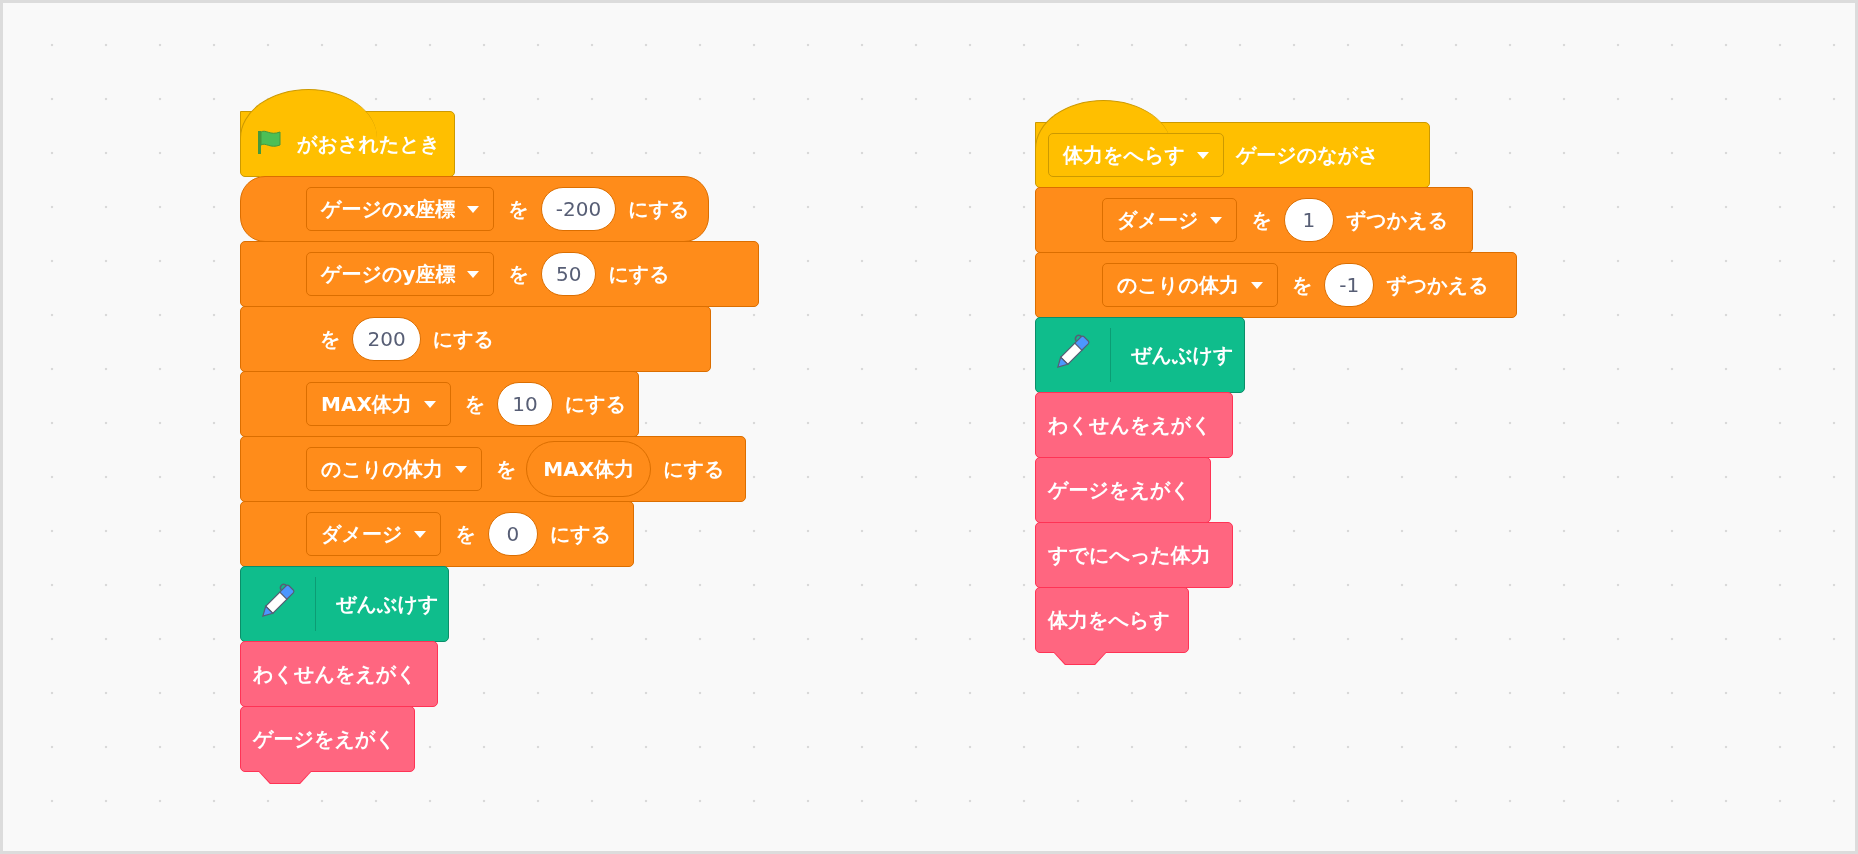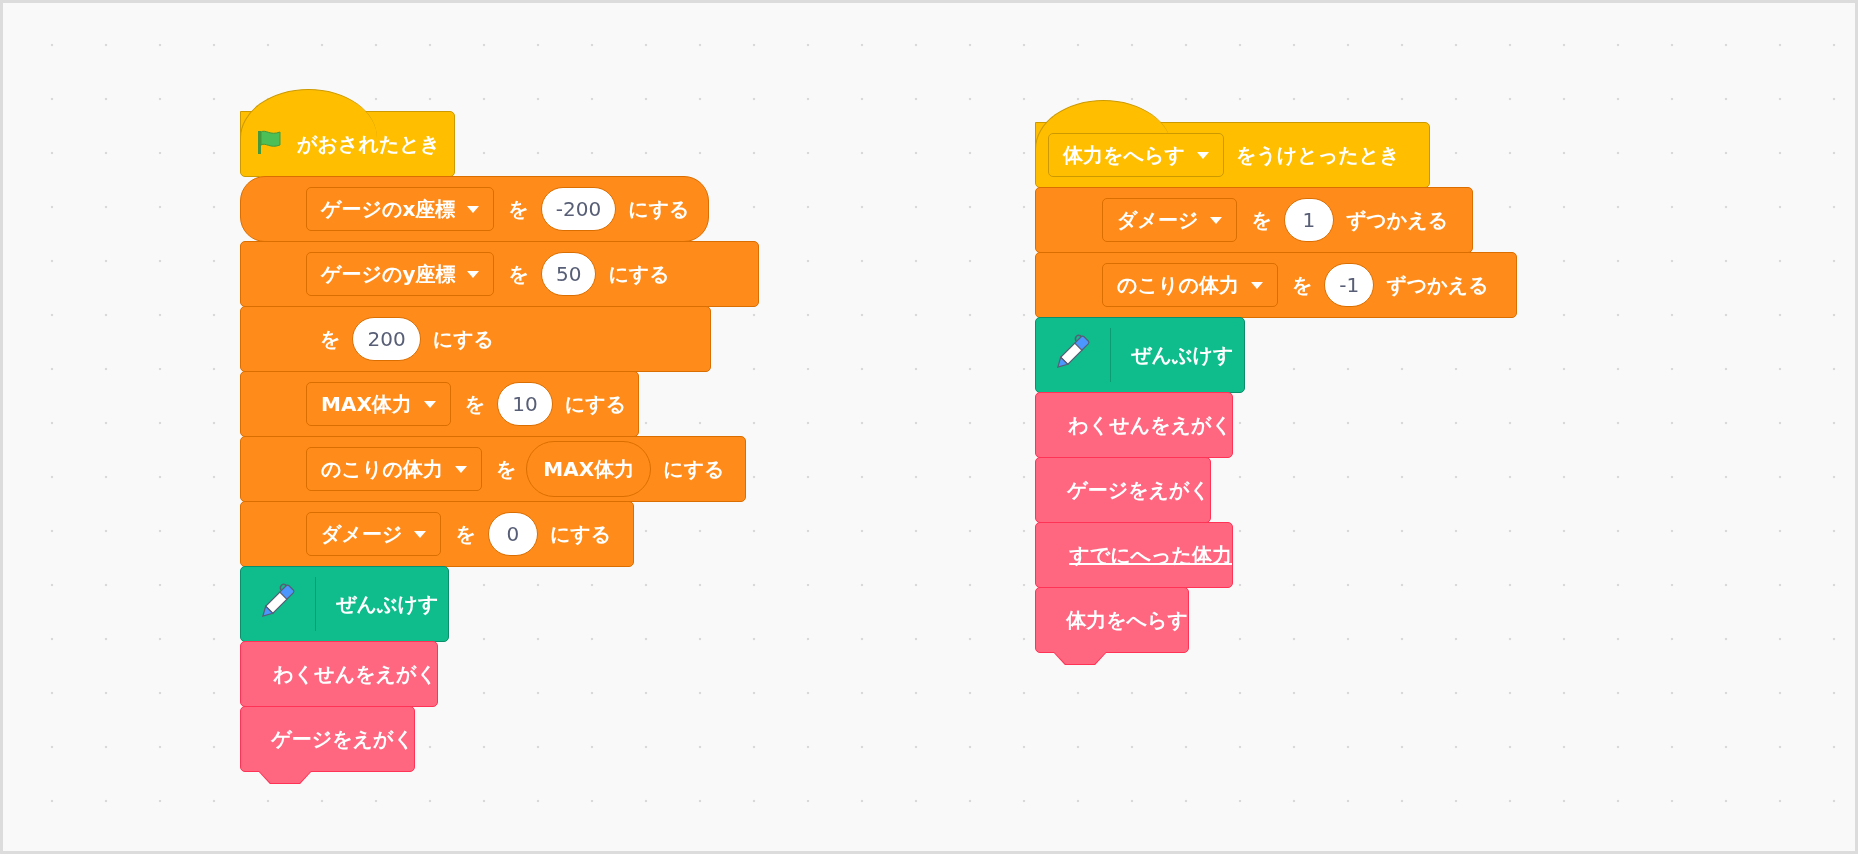--- a/index.html
+++ b/index.html
@@ -19,21 +19,21 @@
     position:absolute; box-sizing:border-box;
     display:flex; align-items:center;
     color:#fff; font-weight:bold; font-size:20px;
     border-radius:5px;
     white-space:nowrap;
   }
   .stack { z-index:1; }
   .motion-orange { background:#ff8c1a; border:1px solid #db6e00; }
   .events { background:#ffbf00; border:1px solid #cc9900;text-align:right; }
   .pen { background:#0fbd8c; border:1px solid #0b8e69; }
-  .custom { background:#ff6680; border:1px solid #ff3355;justify-content:flex-end; }
+  .custom { background:#ff6680; border:1px solid #ff3355; }
   
   .tab {
     position:absolute; bottom:-12px; left:18px; width:52px; height:12px;
     clip-path: polygon(0 0,100% 0,78% 100%,22% 100%);
     z-index:3;
   }
   .tab-border {
     position:absolute; bottom:-13px; left:17px; width:54px; height:13px;
     clip-path: polygon(0 0,100% 0,78% 100%,22% 100%);
     z-index:2;
@@ -187,21 +187,21 @@
   </div>
 
   <div>
 
     <div class="block events stack" style="left:1032px; top:119px; width:395px; height:66px; padding-left:12px; border-top-left-radius:0; z-index:1;">
       <div class="hat-cap"></div>
       <span class="dd" style="position:relative;">
         <span>体力をへらす</span>
         <span class="caret"></span>
       </span>
-      <span style="margin-left:12px; position:relative;">をうけとったとき</span>
+      <span style="margin-left:12px; position:relative;">ゲージのながさ</span>
       <div class="tab-border" style="background:#cc9900;"></div>
       <div class="tab" style="background:#ffbf00;"></div>
     </div>
 
     <div class="block motion-orange stack" style="left:1032px; top:184px; width:438px; height:66px; padding-left:66px; z-index:2;">
       <span class="dd">
         <span>ダメージ</span>
         <span class="caret"></span>
       </span>
       <span style="margin:0 12px 0 14px;">を</span>
@@ -245,21 +245,21 @@
       <div class="tab-border" style="background:#ff3355;"></div>
       <div class="tab" style="background:#ff6680;"></div>
     </div>
 
     <div class="block custom stack" style="left:1032px; top:454px; width:176px; height:66px; padding-left:12px; z-index:6;">
       <span>ゲージをえがく</span>
       <div class="tab-border" style="background:#ff3355;"></div>
       <div class="tab" style="background:#ff6680;"></div>
     </div>
 
-    <div class="block custom stack" style="left:1032px; top:519px; width:198px; height:66px; padding-left:12px; z-index:7;text-decoration:underline;">
+    <div class="block custom stack" style="left:1032px; top:519px; width:198px; height:66px; padding-left:12px; z-index:7;">
       <span>すでにへった体力</span>
       <div class="tab-border" style="background:#ff3355;"></div>
       <div class="tab" style="background:#ff6680;"></div>
     </div>
 
     <div class="block custom stack" style="left:1032px; top:584px; width:154px; height:66px; padding-left:12px; z-index:8;">
       <span>体力をへらす</span>
       <div class="tab-border" style="background:#ff3355;"></div>
       <div class="tab" style="background:#ff6680;"></div>
     </div>

